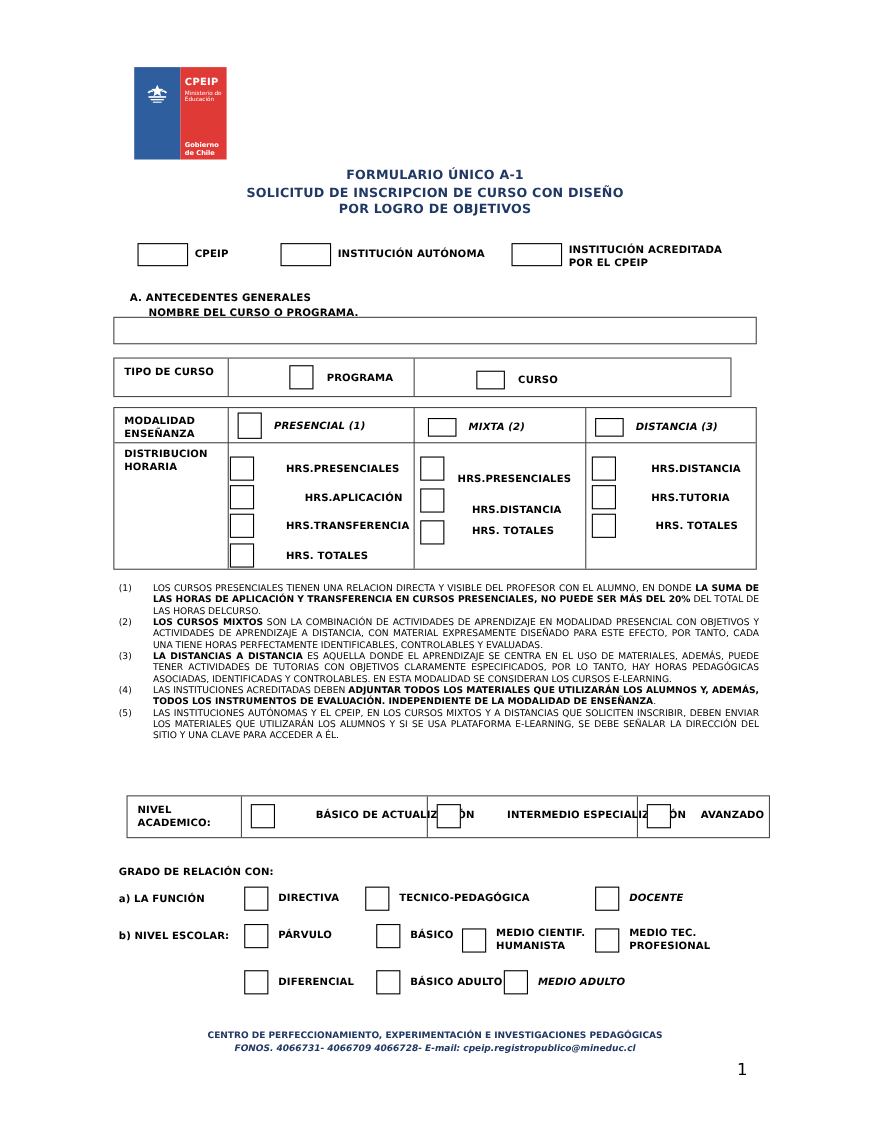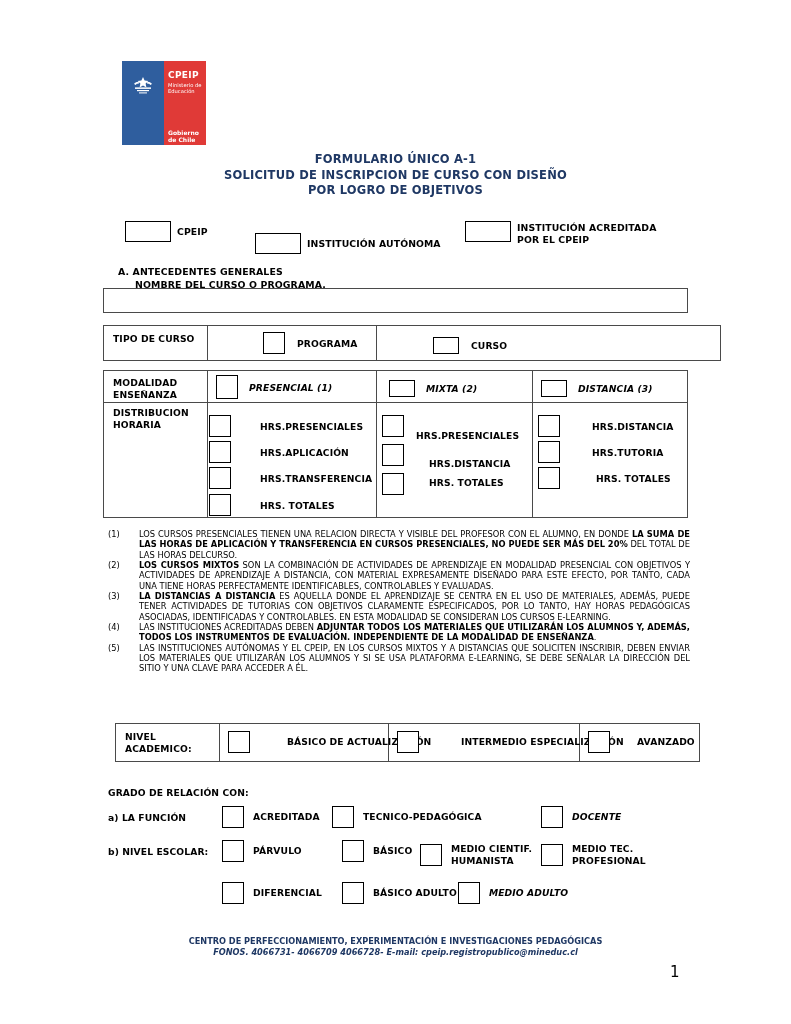--- a/index.html
+++ b/index.html
@@ -109,21 +109,21 @@
     display: inline-block;
     vertical-align: top;
     margin-left: 6px;
     font-size: 9.3px;
     font-weight: bold;
     line-height: 11.5px;
     padding-top: 5px;
     letter-spacing: .1px;
   }
   .inst-item.i1 { left: 22px; top: 0; }
-  .inst-item.i2 { left: 152px; top: 12px; }
+  .inst-item.i2 { left: 152px; top: 0; }
   .inst-item.i3 { left: 362px; top: 0; }
   .inst-item.i3 .lbl { padding-top: 1px; }
 
   
   .sec-a {
     position: absolute;
     left: 118px;
     top: 265px;
     font-size: 9.4px;
     font-weight: bold;
@@ -149,21 +149,21 @@
     position: absolute;
     left: 0; right: 0;
     height: 0;
     border-top: 1.3px solid #4a4a4a;
   }
 
   
   .name-field { left: 103px; top: 288px; width: 585px; height: 25px; }
 
   
-  .tipo-table { left: 103px; top: 325px; width: 618px; height: 36px; }
+  .tipo-table { left: 103px; top: 325px; width: 562px; height: 36px; }
   .tipo-label {
     position: absolute;
     left: 9px; top: 7px;
     font-size: 9.2px; font-weight: bold; letter-spacing:.1px;
   }
   .cb {
     display: inline-block;
     border: 1.4px solid #000;
     background: #fff;
     box-sizing: border-box;
@@ -350,21 +350,21 @@
     <span class="cb cb-wide"></span><span class="ml">MIXTA (2)</span>
   </div>
   <div class="mod-opt" style="left:437px; top:7px;">
     <span class="cb cb-wide"></span><span class="ml">DISTANCIA (3)</span>
   </div>
 
   <div class="hrs-row" style="left:105px; top:44px;">
     <span class="cb cb-sq"></span><span class="hl" style="margin-left:29px;">HRS.PRESENCIALES</span>
   </div>
   <div class="hrs-row" style="left:105px; top:70px;">
-    <span class="cb cb-sq"></span><span class="hl" style="margin-left:29px;">HRS.APLICACIÓN</span>
+    <span class="cb cb-sq"></span><span class="hl" style="margin-left:46px;">HRS.APLICACIÓN</span>
   </div>
   <div class="hrs-row" style="left:105px; top:96px;">
     <span class="cb cb-sq"></span><span class="hl" style="margin-left:29px;">HRS.TRANSFERENCIA</span>
   </div>
   <div class="hrs-row" style="left:105px; top:123px;">
     <span class="cb cb-sq"></span><span class="hl" style="margin-left:29px;">HRS. TOTALES</span>
   </div>
 
   <div class="hrs-row" style="left:278px; top:44px;">
     <span class="cb cb-sq"></span><span class="hl" style="margin-left:12px; position:relative; top:9px;">HRS.PRESENCIALES</span>
@@ -426,21 +426,21 @@
   </div>
   <div class="niv-opt" style="left:472px; top:7px;">
     <span class="cb cb-sq"></span><span class="nl" style="margin-left:27px;">AVANZADO</span>
   </div>
 </div>
 
 <div class="grado-title">GRADO DE RELACIÓN CON:</div>
 
 <div class="rel-label" style="left:108px; top:812px;">a) LA FUNCIÓN</div>
 <div class="rel-opt" style="left:222px; top:806px;">
-  <span class="cb cb-sq"></span><span class="rl">ACREDITADA</span>
+  <span class="cb cb-sq"></span><span class="rl">DIRECTIVA</span>
 </div>
 <div class="rel-opt" style="left:332px; top:806px;">
   <span class="cb cb-sq"></span><span class="rl">TECNICO-PEDAGÓGICA</span>
 </div>
 <div class="rel-opt" style="left:541px; top:806px;font-style:italic;">
   <span class="cb cb-sq"></span><span class="rl">DOCENTE</span>
 </div>
 
 <div class="rel-label" style="left:108px; top:846px;">b) NIVEL ESCOLAR:</div>
 <div class="rel-opt" style="left:222px; top:840px;">

